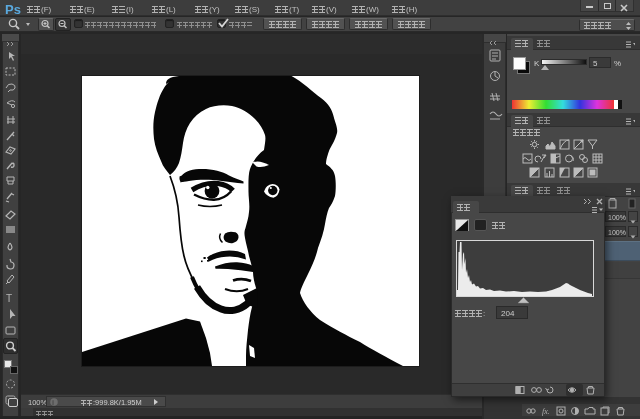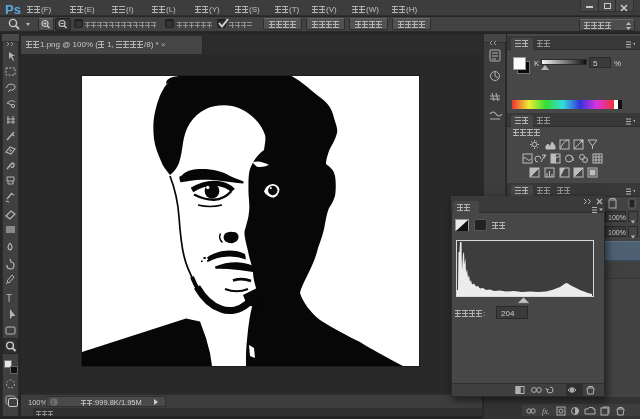--- a/index.html
+++ b/index.html
@@ -143,21 +143,20 @@
 <div class="abs" style="left:4px;top:360px;width:8px;height:8px;background:#e8e8e8;border:1px solid #777"></div>
 <div class="abs" style="left:10px;top:366px;width:8px;height:8px;background:#111;border:1px solid #666"></div>
 
 <svg class="abs" style="left:4px;top:379px" width="15" height="34">
       <circle cx="6.5" cy="5" r="4" fill="none" stroke="#aaa" stroke-dasharray="2 1.5"></circle>
       <rect x="2" y="17" width="9" height="8" rx="1.5" fill="none" stroke="#aaa"></rect>
       <rect x="4.5" y="19.5" width="9" height="8" rx="1.5" fill="#404040" stroke="#ccc"></rect>
     </svg>
 
 <div id="tabstrip"></div>
-<div id="doctab"><i class="g"></i><i class="g"></i>1.png @ 100% (<i class="g"></i> 1, <i class="g"></i><i class="g"></i><i class="g"></i><i class="g"></i>/8) * <span style="color:#aaa">×</span></div>
 <div id="canvasarea"></div>
 <div id="whiteimg"></div>
 <svg class="abs" style="left:82px;top:76px" width="337" height="290" viewBox="82 76 337 290">
 <g fill="#070707" stroke="none">
 
 <path d="M 166,84 C 166,77 174,75.2 200,75.2 L 290,75.2
 C 300,80 313,92 321,98 C 329,104 332,110 333.5,116
 C 335.5,124 338,128 337,133 C 335,141 331,146 329,151
 C 327,157 326,160 326,164 C 330,167 334,170 335,176
 C 336,182 336,190 335,196 C 333,202 331,205 329,208

